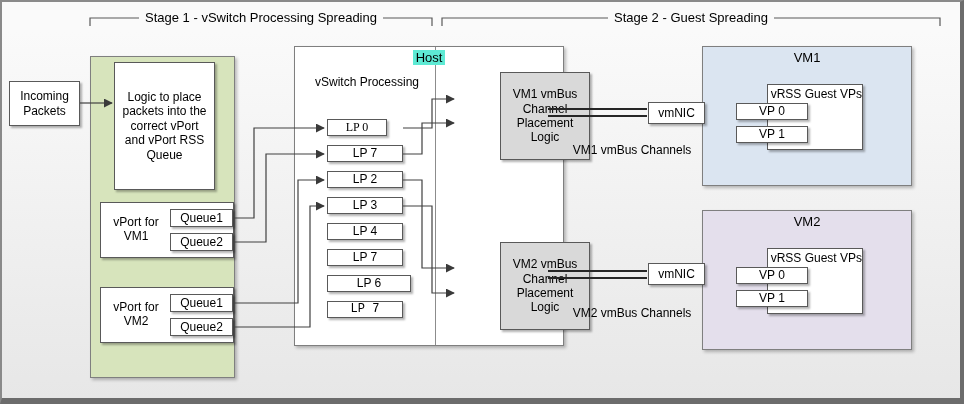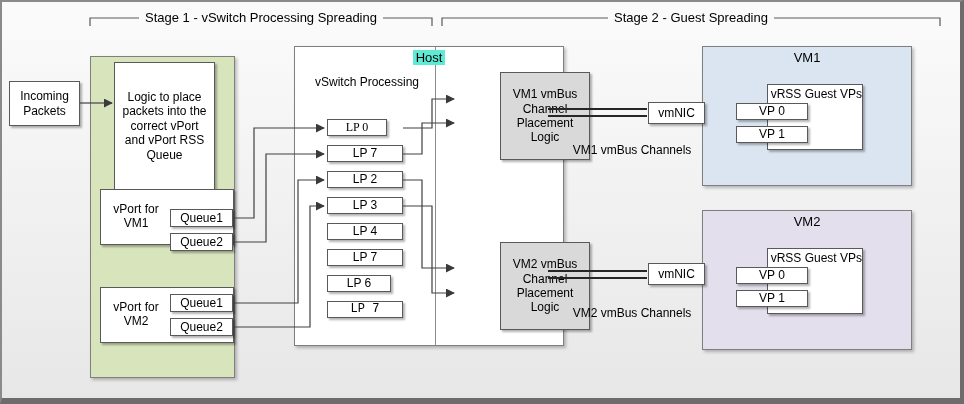--- a/index.html
+++ b/index.html
@@ -65,41 +65,41 @@
   </div>
 
   <div class="abs container vm2-fill" style="left:700px; top:208px; width:210px; height:140px;">
     <div class="ctitle">VM2</div>
   </div>
 
   <div class="abs box" style="left:7px; top:79px; width:71px; height:45px;">Incoming Packets</div>
 
   <div class="abs box" style="left:112px; top:60px; width:101px; height:128px; padding:4px;">Logic to place packets into the correct vPort and vPort RSS Queue</div>
 
-  <div class="abs panel" style="left:98px; top:187px; width:134px; height:56px;">
+  <div class="abs panel" style="left:98px; top:200px; width:134px; height:56px;">
     <div class="vport-label">vPort for VM1</div>
   </div>
   <div class="abs box" style="left:168px; top:207px; width:63px; height:18px;">Queue1</div>
   <div class="abs box" style="left:168px; top:231px; width:63px; height:18px;">Queue2</div>
 
   <div class="abs panel" style="left:98px; top:285px; width:134px; height:56px;">
     <div class="vport-label">vPort for VM2</div>
   </div>
   <div class="abs box" style="left:168px; top:292px; width:63px; height:18px;">Queue1</div>
   <div class="abs box" style="left:168px; top:316px; width:63px; height:18px;">Queue2</div>
 
   <div class="abs note" style="left:297px; top:73px; width:136px;">vSwitch Processing</div>
 
   <div class="abs box" style="left:325px; top:117px; width:60px; height:17px;font-family:Liberation Serif, serif;">LP 0</div>
   <div class="abs box" style="left:325px; top:143px; width:76px; height:17px;">LP 7</div>
   <div class="abs box" style="left:325px; top:169px; width:76px; height:17px;">LP 2</div>
   <div class="abs box" style="left:325px; top:195px; width:76px; height:17px;">LP 3</div>
   <div class="abs box" style="left:325px; top:221px; width:76px; height:17px;">LP 4</div>
   <div class="abs box" style="left:325px; top:247px; width:76px; height:17px;">LP 7</div>
-  <div class="abs box" style="left:325px; top:273px; width:64px; height:17px;">LP 6</div>
+  <div class="abs box" style="left:325px; top:273px; width:84px; height:17px;">LP 6</div>
   <div class="abs box" style="left:325px; top:299px; width:76px; height:17px;font-family:Liberation Mono, monospace;">LP 7</div>
 
   <div class="abs box gray" style="left:455px; top:70px; width:90px; height:88px; padding:3px 8px;">VM1 vmBus Channel Placement Logic</div>
   <div class="abs box gray" style="left:455px; top:240px; width:90px; height:88px; padding:3px 8px;">VM2 vmBus Channel Placement Logic</div>
 
   <div class="abs box" style="left:646px; top:100px; width:57px; height:22px;">vmNIC</div>
   <div class="abs note" style="left:565px; top:141px; width:130px;">VM1 vmBus Channels</div>
 
   <div class="abs box" style="left:646px; top:261px; width:57px; height:22px;">vmNIC</div>
   <div class="abs note" style="left:565px; top:304px; width:130px;">VM2 vmBus Channels</div>

